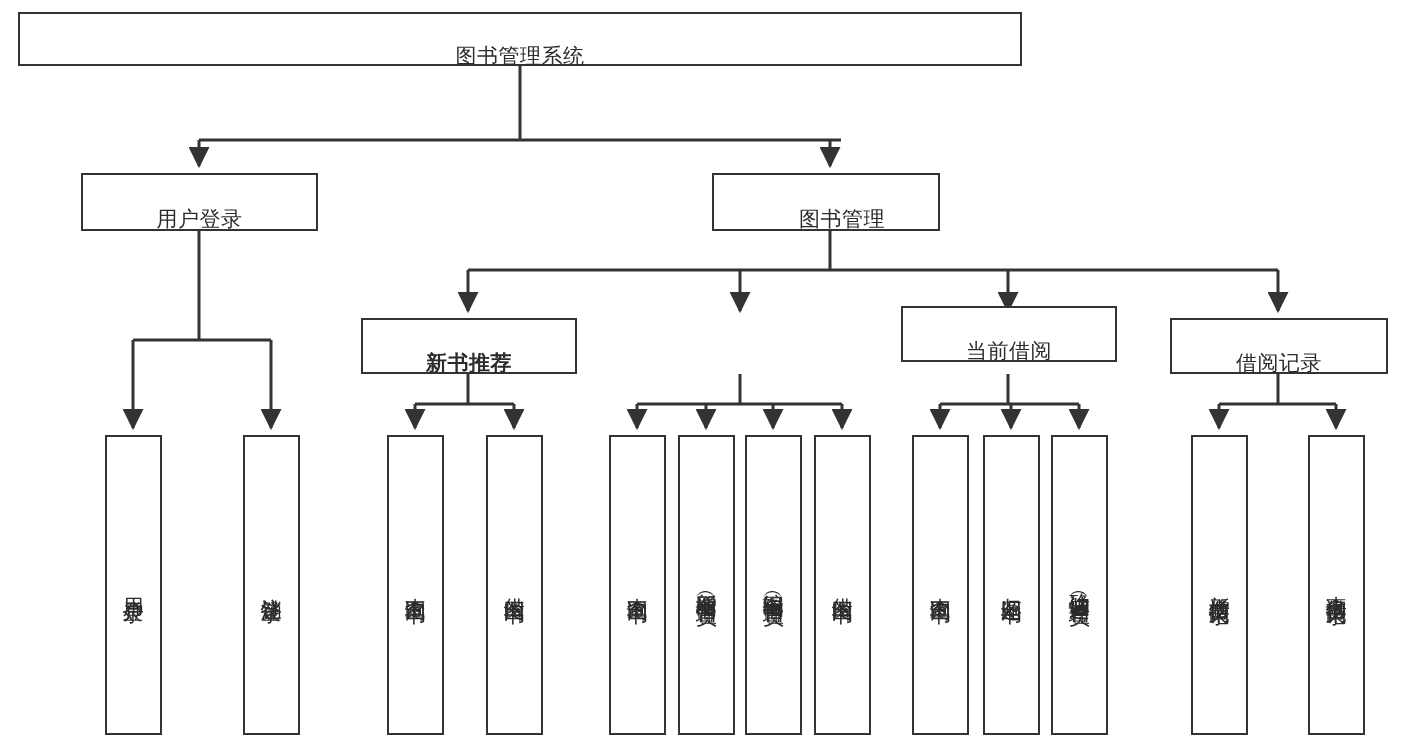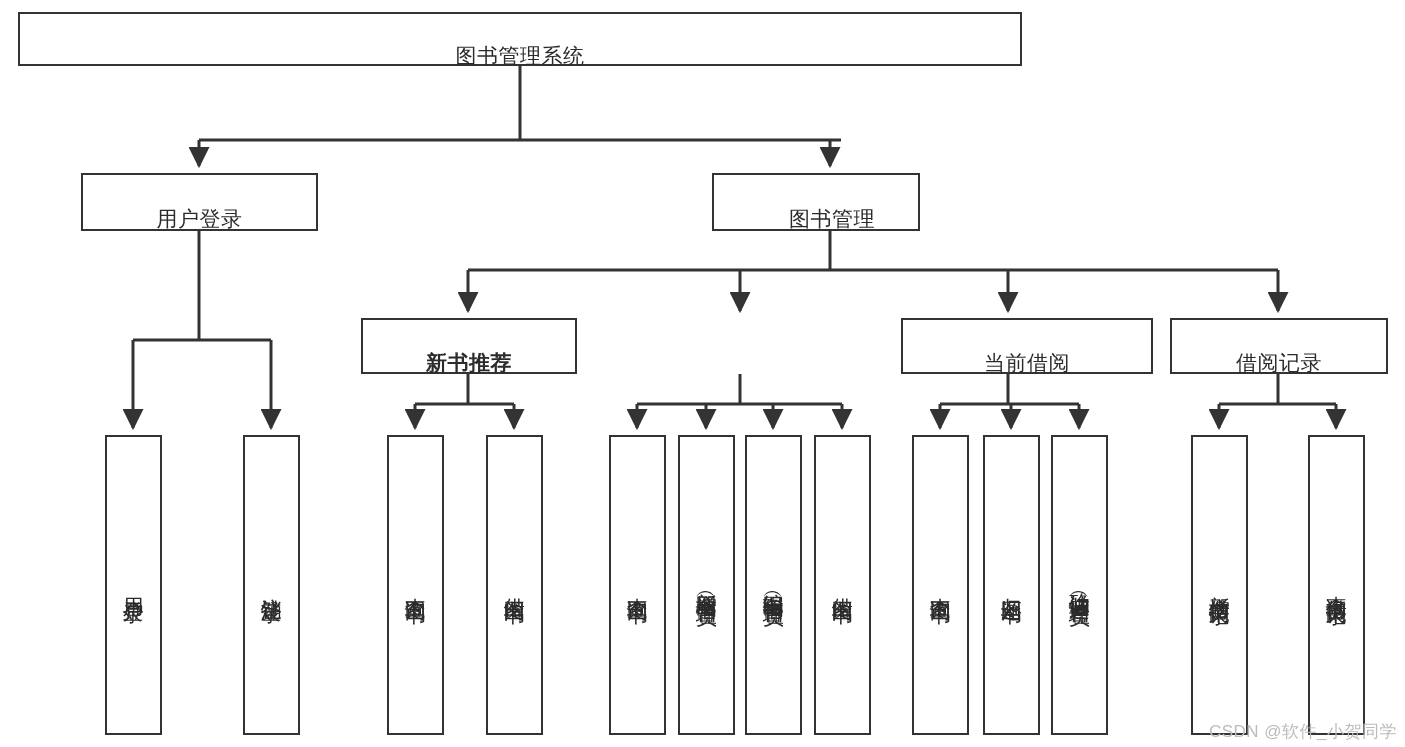--- a/index.html
+++ b/index.html
@@ -133,28 +133,28 @@
     </g>
   </svg>
 
   <div class="node h" style="left:18px; top:12px; width:1004px; height:54px;">
     <span class="label">图书管理系统</span>
   </div>
 
   <div class="node h" style="left:81px; top:173px; width:237px; height:58px;">
     <span class="label">用户登录</span>
   </div>
-  <div class="node h" style="left:712px; top:173px; width:208px; height:58px;padding-left:32px;">
+  <div class="node h" style="left:712px; top:173px; width:228px; height:58px;padding-left:32px;">
     <span class="label">图书管理</span>
   </div>
 
   <div class="node h" style="left:361px; top:318px; width:216px; height:56px;font-weight:bold;">
     <span class="label">新书推荐</span>
   </div>
-  <div class="node h" style="left:901px; top:318px; width:252px; height:56px;">
+  <div class="node h" style="left:901px; top:306px; width:216px; height:56px;">
     <span class="label">当前借阅</span>
   </div>
   <div class="node h" style="left:1170px; top:318px; width:218px; height:56px;">
     <span class="label">借阅记录</span>
   </div>
 
   <div class="node v" style="left:105px; top:435px; width:57px; height:300px;">
     <span class="label">用户登录</span>
   </div>
   <div class="node v" style="left:243px; top:435px; width:57px; height:300px;">
@@ -187,15 +187,14 @@
   <div class="node v" style="left:1051px; top:435px; width:57px; height:300px;">
     <span class="label">确认归还（管理员）</span>
   </div>
   <div class="node v" style="left:1191px; top:435px; width:57px; height:300px;">
     <span class="label">新增借阅记录</span>
   </div>
   <div class="node v" style="left:1308px; top:435px; width:57px; height:300px;">
     <span class="label">查询借阅记录</span>
   </div>
 
-  <div id="watermark">CSDN @软件_小贺同学</div>
 
 </div>
 
 </body></html>

